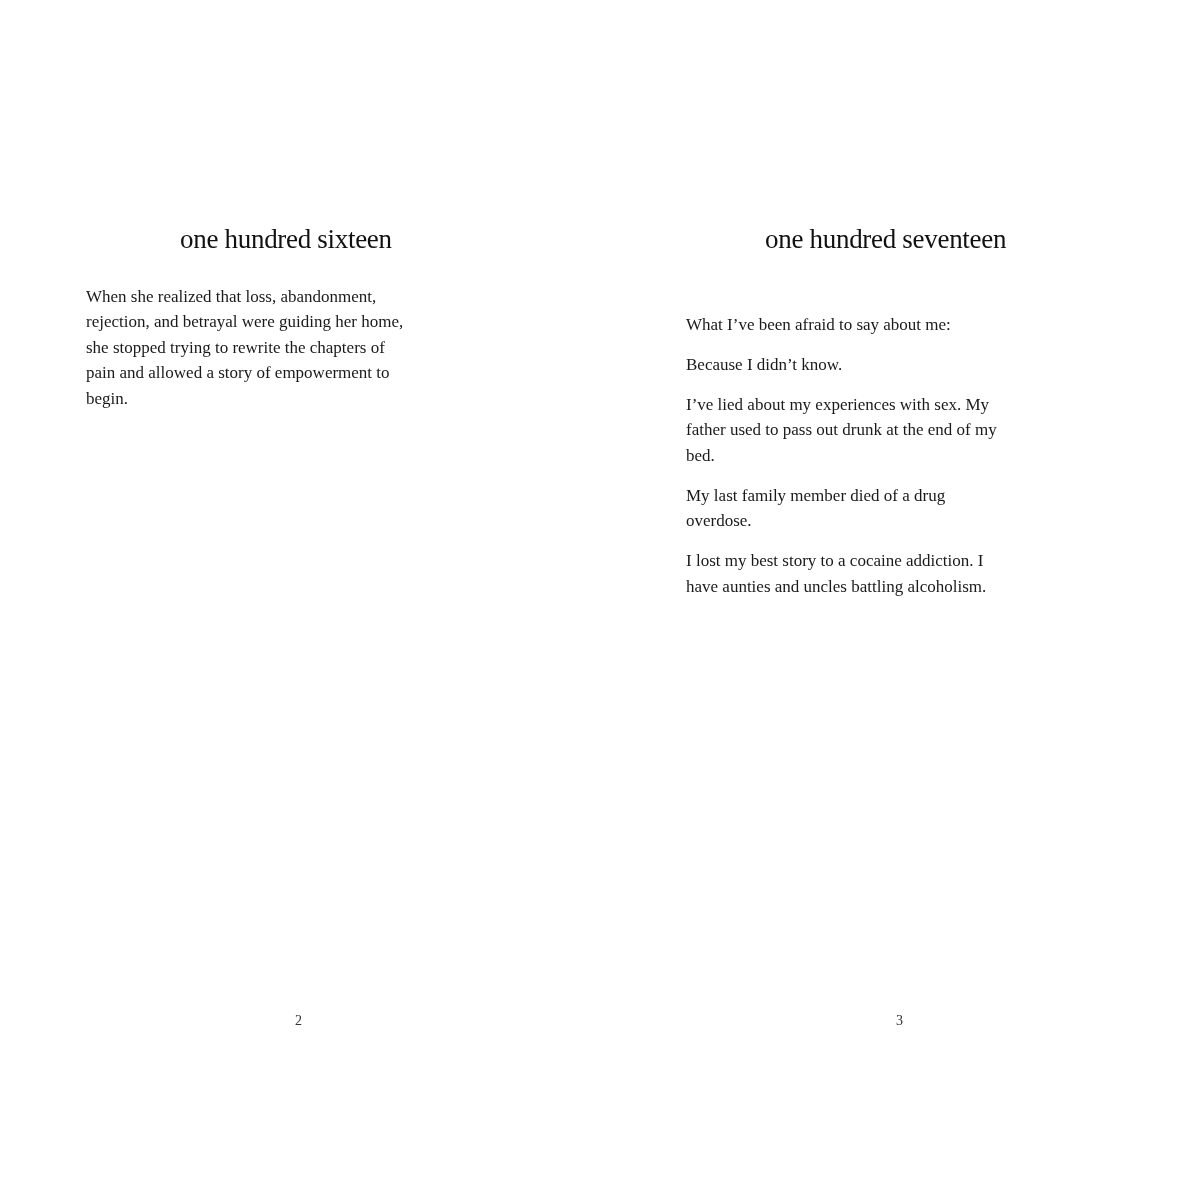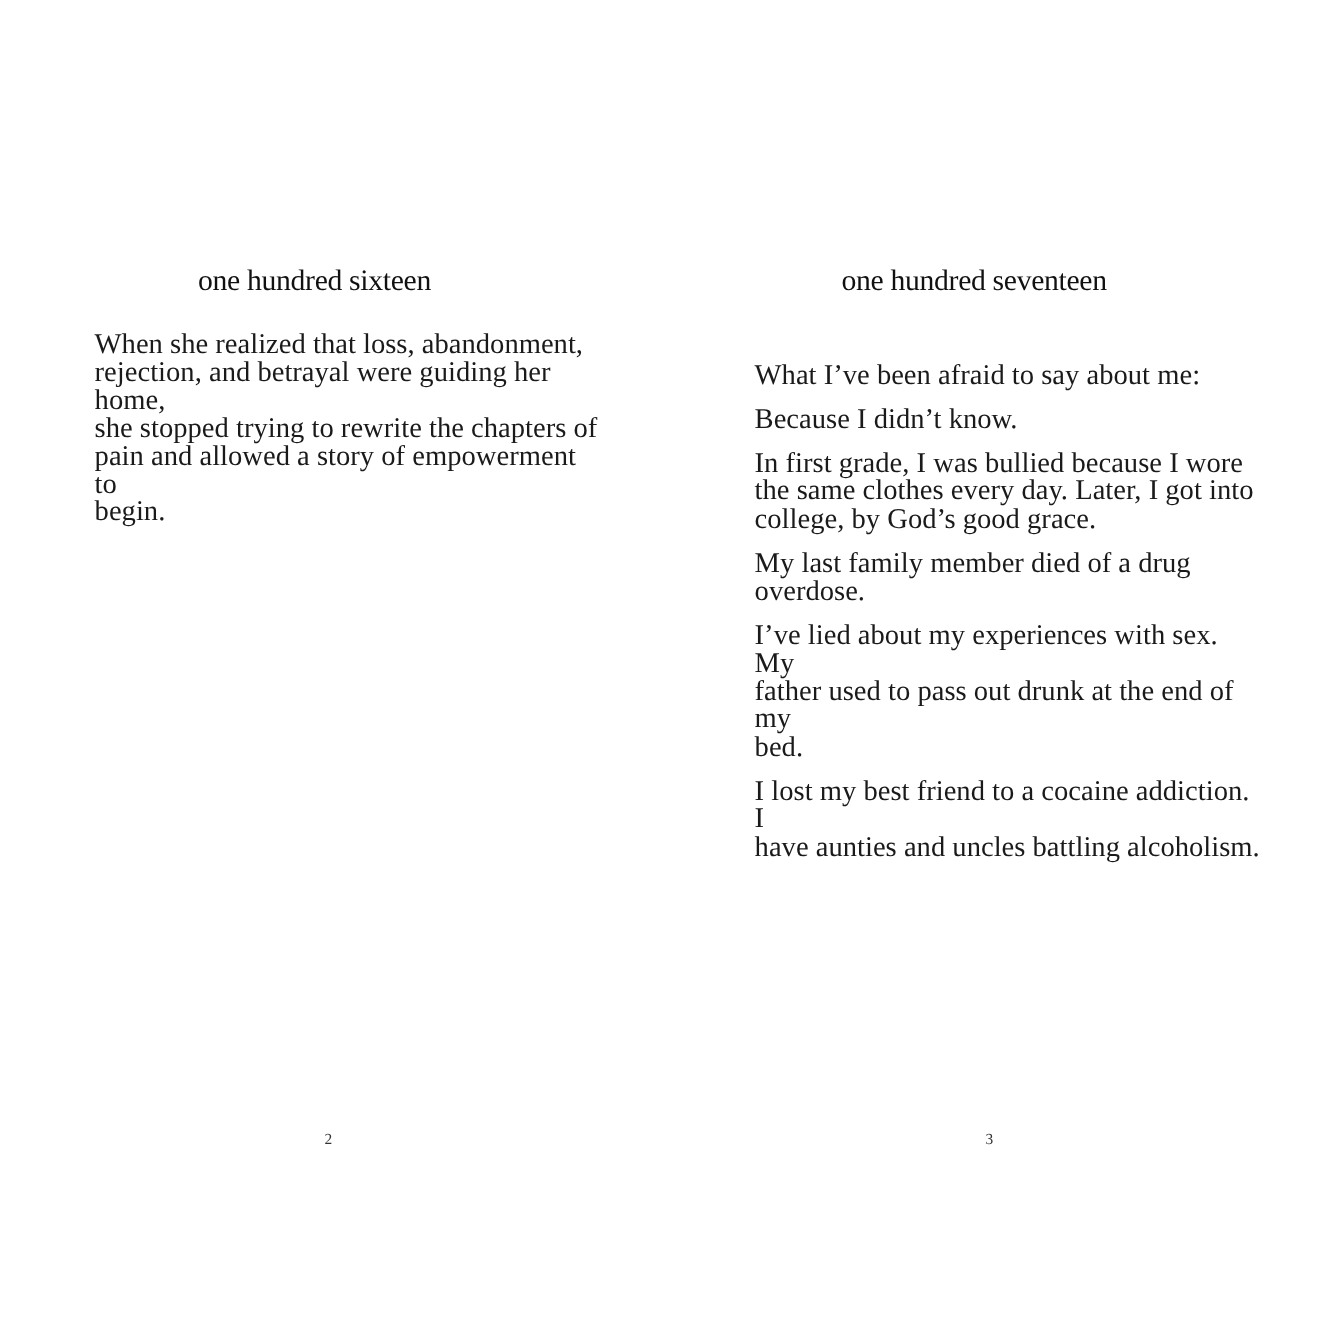--- a/index.html
+++ b/index.html
@@ -10,21 +10,21 @@
   body {
     width: 1200px;
     height: 1200px;
     position: relative;
     overflow: hidden;
     font-family: "Liberation Serif", "DejaVu Serif", serif;
     color: #1a1a1a;
   }
   .page {
     position: absolute;
-    top: 16px;
+    top: 0;
     height: 1136px;
     padding-left: 10px;
   }
   .page-left { left: 0; width: 600px; }
   .page-right { left: 600px; width: 600px; font-family: Liberation Serif, serif; }
 
   .chapter-title {
     position: absolute;
     top: 224px;
     font-size: 27px;
@@ -34,21 +34,21 @@
     white-space: nowrap;
     color: #111;
   }
   .page-left .chapter-title { left: 180px; }
   .page-right .chapter-title { left: 165px; }
 
   .body-text {
     position: absolute;
     top: 284px;
     margin: 0;
-    font-size: 26px;
+    font-size: 17px;
     line-height: 25.4px;
     color: #1a1a1a;
   }
   .page-left .body-text { left: 86px; width: 460px; }
   .page-right .body-text { left: 86px; width: 460px; margin-top: 28px; }
 
   .para {
     margin: 0 0 14.6px 0;
     white-space: pre-line;
   }
@@ -75,25 +75,22 @@
 begin.</p>
   </div>
   <div class="page-number">2</div>
 </div>
 
 <div class="page page-right">
   <h2 class="chapter-title">one hundred seventeen</h2>
   <div class="body-text">
     <p class="para">What I’ve been afraid to say about me:</p>
     <p class="para">Because I didn’t know.</p>
-    <p class="para">In first grade, I was bullied because I wore
-the same clothes every day. Later, I got into
-college, by God’s good grace.</p>
-    <p class="para">My last family member died of a drug
-overdose.</p>
     <p class="para">I’ve lied about my experiences with sex. My
 father used to pass out drunk at the end of my
 bed.</p>
-    <p class="para">I lost my best friend to a cocaine addiction. I
+    <p class="para">My last family member died of a drug
+overdose.</p>
+    <p class="para">I lost my best story to a cocaine addiction. I
 have aunties and uncles battling alcoholism.</p>
   </div>
   <div class="page-number">3</div>
 </div>
 
 </body></html>

